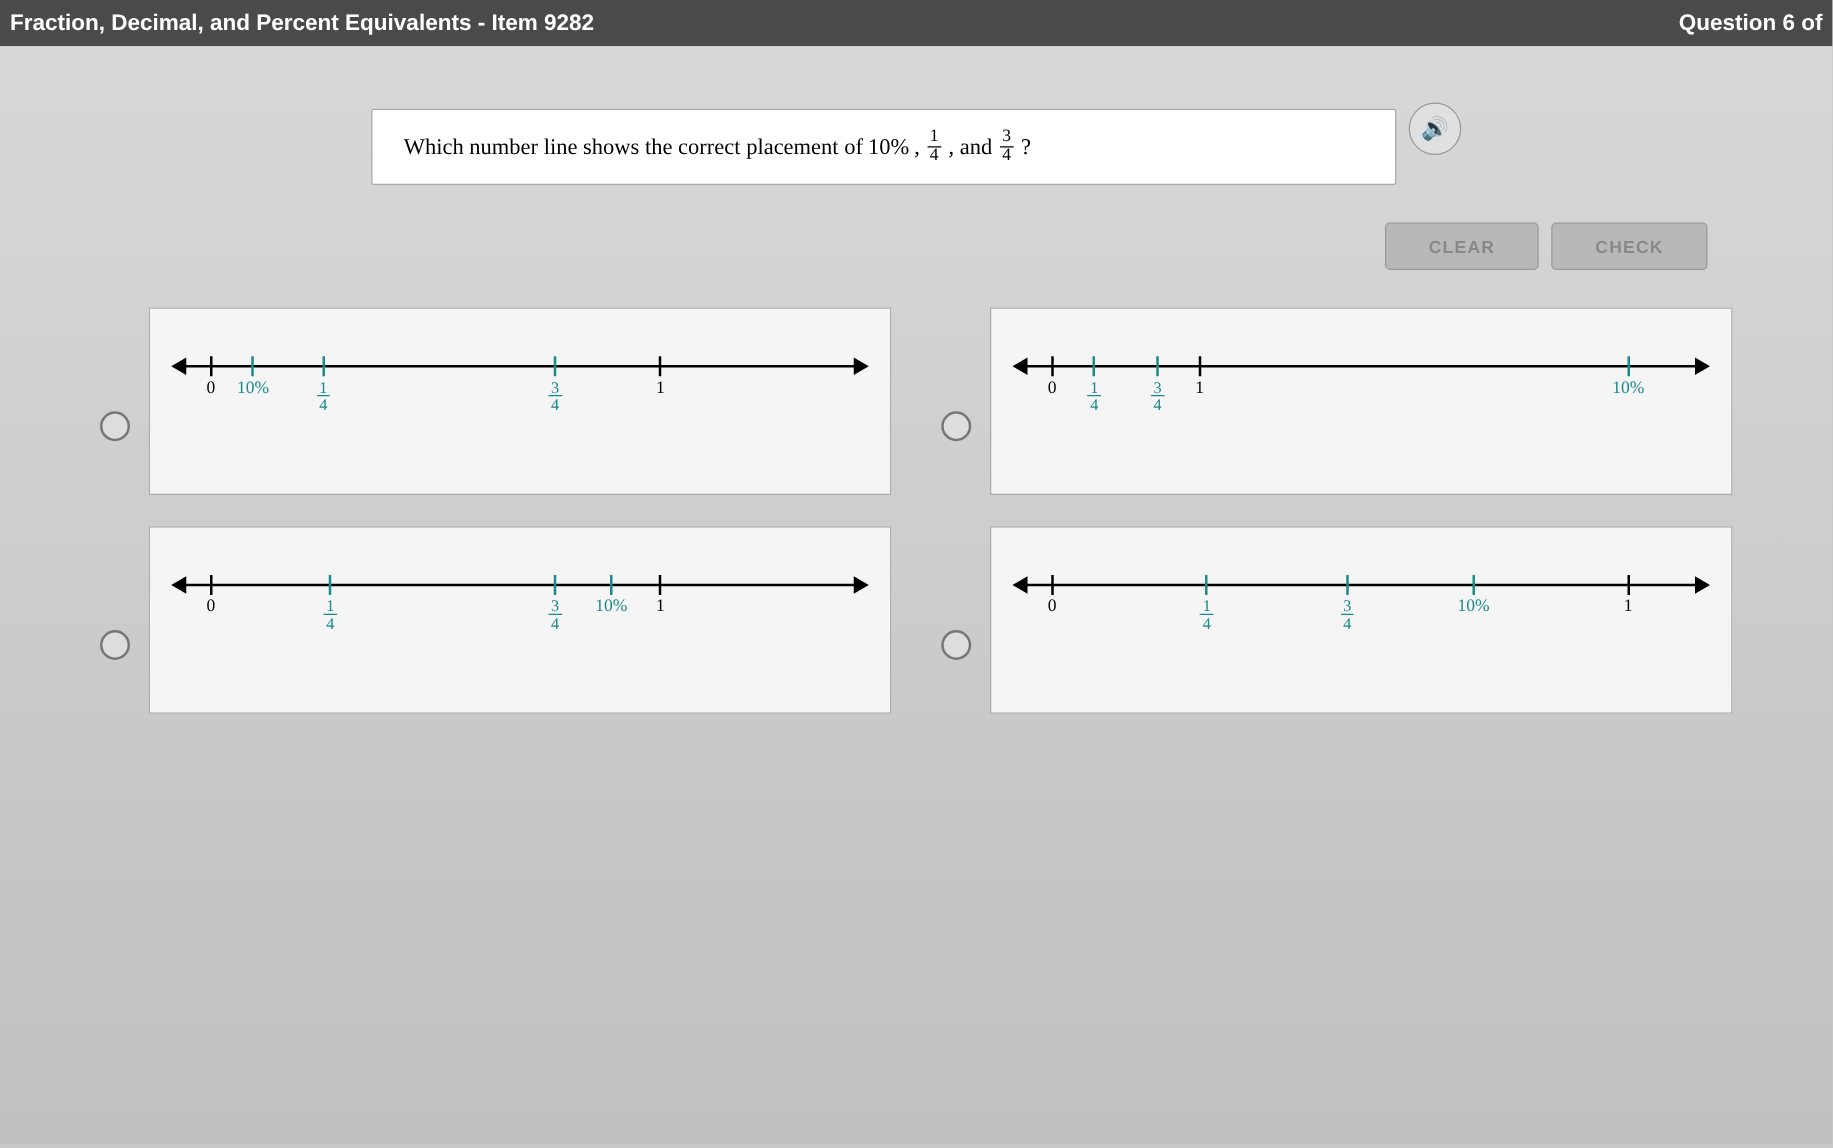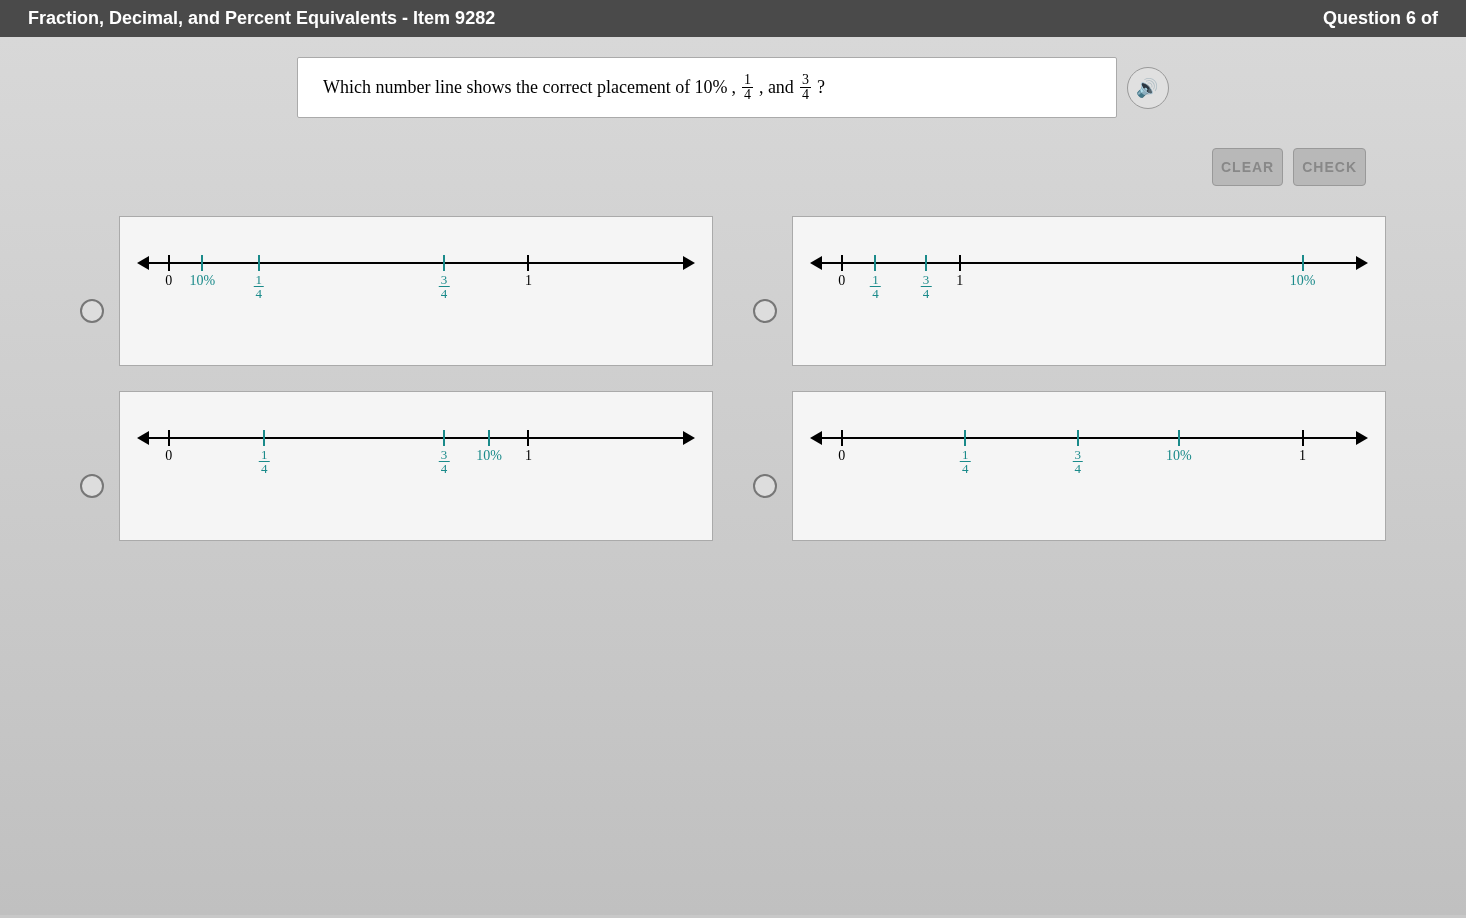--- a/index.html
+++ b/index.html
@@ -7,21 +7,21 @@
       font-family: Arial, sans-serif;
       background: #c8c8c8;
       width: 1466px;
       height: 918px;
       overflow: hidden;
       position: relative;
     }
     .header-bar {
       background: #4a4a4a;
       color: #fff;
-      padding: 8px 28px;
+      padding: 8px 8px;
       display: flex;
       justify-content: space-between;
       align-items: center;
       font-weight: bold;
       font-size: 18px;
     }
     .content {
       padding: 20px 40px;
       background: linear-gradient(180deg, #d8d8d8 0%, #c0c0c0 100%);
       height: calc(100% - 40px);
@@ -38,20 +38,21 @@
       background: #fff;
       border: 1px solid #aaa;
       padding: 15px 25px;
       font-size: 18px;
       border-radius: 2px;
       display: flex;
       align-items: center;
       flex-wrap: wrap;
       gap: 4px;
       width: 820px;
+      margin-top: 30px;
     }
     .audio-btn {
       width: 42px;
       height: 42px;
       border-radius: 50%;
       background: #e0e0e0;
       border: 1px solid #999;
       display: flex;
       align-items: center;
       justify-content: center;
@@ -62,21 +63,21 @@
       display: flex;
       justify-content: flex-end;
       gap: 10px;
       margin-bottom: 30px;
       padding-right: 60px;
     }
     .action-btn {
       background: #b8b8b8;
       color: #888;
       border: 1px solid #999;
-      padding: 10px 8px;
+      padding: 10px 34px;
       font-size: 14px;
       font-weight: bold;
       border-radius: 4px;
       cursor: pointer;
       letter-spacing: 1px;
     }
     .options-grid {
       display: grid;
       grid-template-columns: 1fr 1fr;
       gap: 25px 40px;

